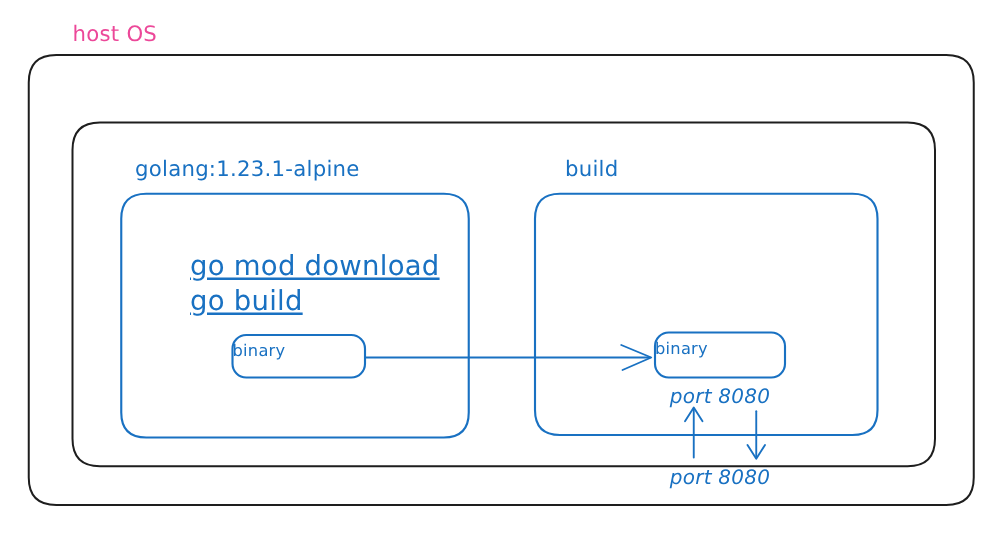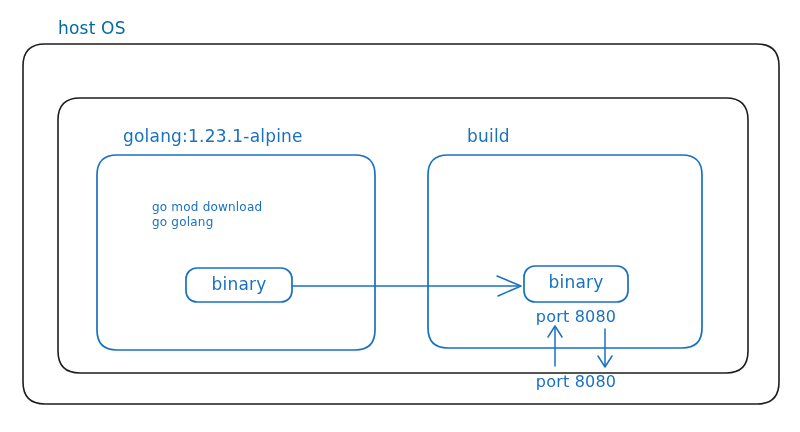--- a/index.html
+++ b/index.html
@@ -39,41 +39,41 @@
                 stroke-linecap: round; stroke-linejoin: round; }
 
   .lbl {
     position: absolute;
     white-space: nowrap;
     font-family: "DejaVu Sans", sans-serif;
     line-height: 1.25;
     letter-spacing: 0.2px;
   }
   .lbl-dark {
-    color: #0369a1;
+    color: #ec4899;
     font-size: 17px;
   }
   .lbl-blue {
     color: #1971c2;
     font-size: 17px;
-    margin-left: 15px;
   }
   .lbl-chip {
     color: #1971c2;
-    font-size: 17px;
-    text-align: center;
+    font-size: 13px;
   }
   .lbl-cmd {
     color: #1971c2;
-    font-size: 12px;
+    font-size: 22px;
+    text-decoration: underline;
   }
   .lbl-port {
     color: #1971c2;
     font-size: 16px;
     text-align: center;
+    font-style: italic;
   }
 
   #host-os-label     { left: 58px;  top: 18px; }
   #dockerfile-label  { left: 82px;  top: 72px; }
   #golang-label      { left: 108px; top: 126px; }
   #alpine-label      { left: 452px; top: 126px; }
   #build-commands    { left: 152px; top: 200px; }
   #binary-left-text  { left: 186px; top: 274px; width: 106px; }
   #binary-right-text { left: 524px; top: 272px; width: 104px; }
   #port-inner-label  { left: 516px; top: 307px; width: 120px; }
@@ -145,21 +145,21 @@
 
   <div class="lbl lbl-dark" id="host-os-label">host OS</div>
 
 
   <div class="lbl lbl-blue" id="golang-label">golang:1.23.1-alpine</div>
 
   <div class="lbl lbl-blue" id="alpine-label">build</div>
 
   <div class="lbl lbl-cmd" id="build-commands">
     <div>go mod download</div>
-    <div>go golang</div>
+    <div>go build</div>
   </div>
 
   <div class="lbl lbl-chip" id="binary-left-text">binary</div>
 
   <div class="lbl lbl-chip" id="binary-right-text">binary</div>
 
   <div class="lbl lbl-port" id="port-inner-label">port 8080</div>
 
   <div class="lbl lbl-port" id="port-outer-label">port 8080</div>
 

